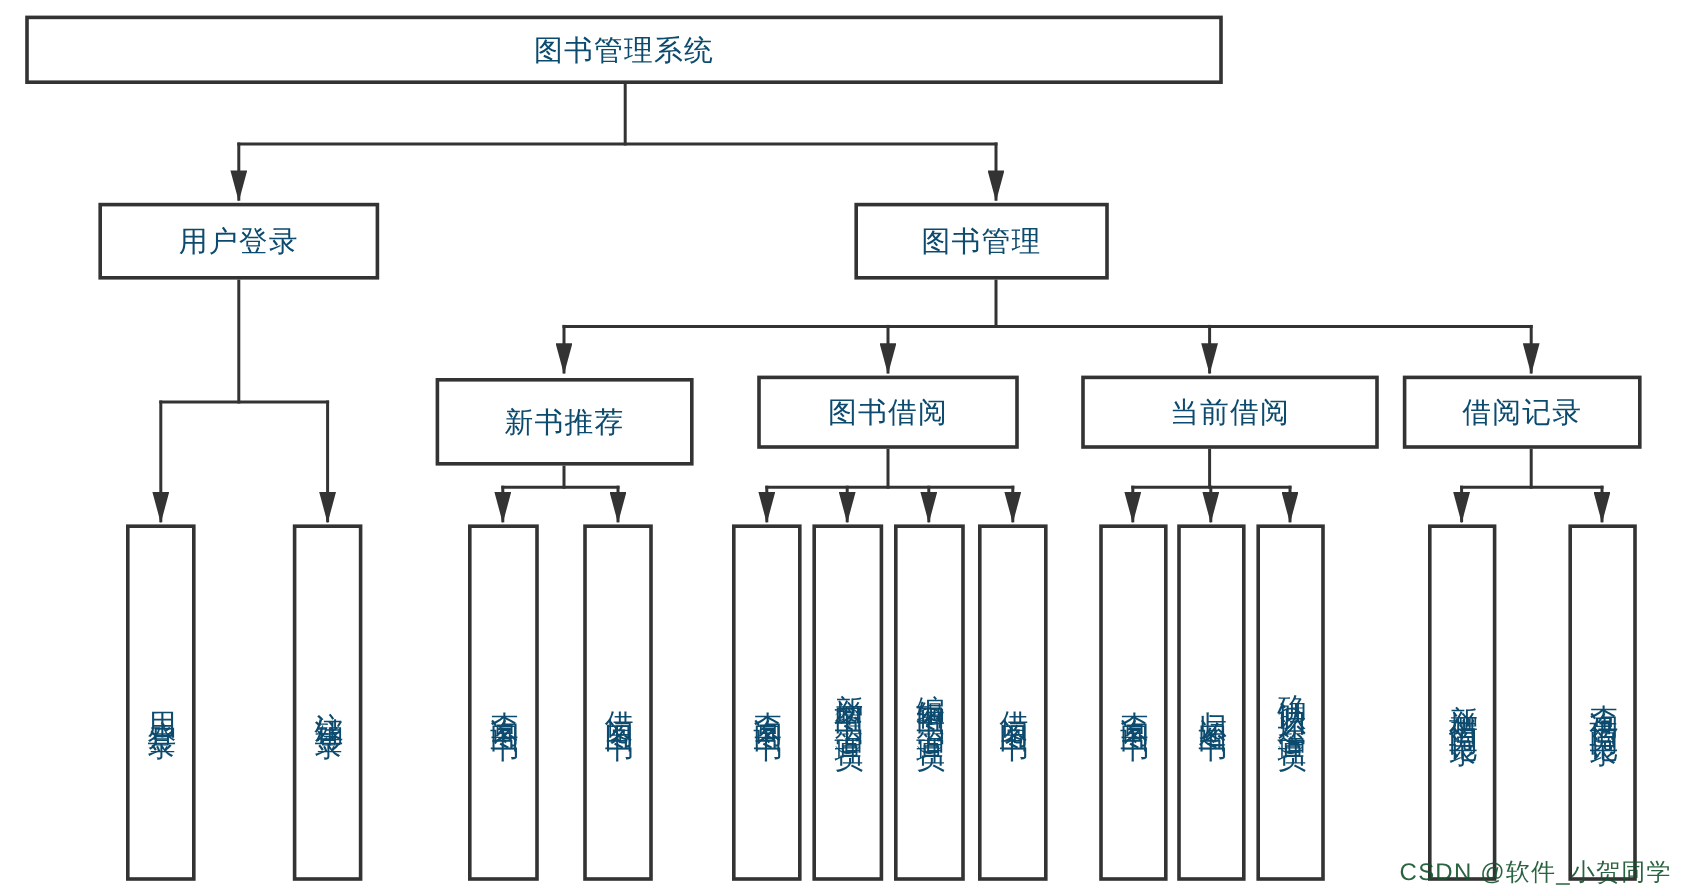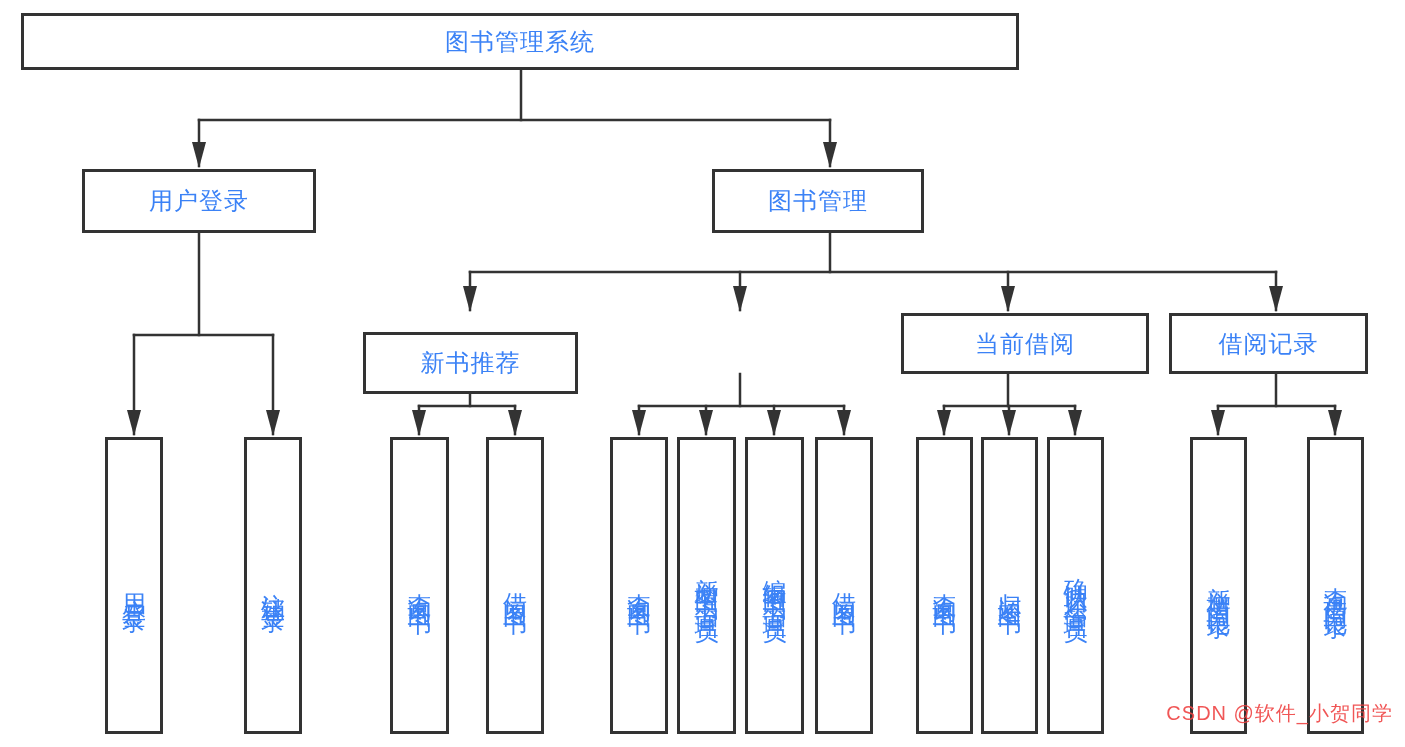--- a/index.html
+++ b/index.html
@@ -18,38 +18,38 @@
     height: 747px;
   }
   .node {
     position: absolute;
     box-sizing: border-box;
     border: 3px solid #333333;
     background: #ffffff;
     display: flex;
     align-items: center;
     justify-content: center;
-    color: #3b82f6;
+    color: #0c4a6e;
     font-size: 24px;
     letter-spacing: 1px;
     white-space: nowrap;
   }
   .node.v span {
     writing-mode: vertical-rl;
     text-orientation: mixed;
     letter-spacing: 6px;
     line-height: 1;
     white-space: nowrap;
   }
   .watermark {
     position: absolute;
     right: 12px;
-    bottom: 20px;
+    bottom: 7px;
     font-size: 20px;
-    color: #ef4444;
+    color: #14532d;
     opacity: 0.9;
     letter-spacing: 1px;
     z-index: 5;
   }
 </style>
 </head>
 <body>
 
 <div class="canvas">
 
@@ -107,22 +107,25 @@
     <span>图书管理系统</span>
   </div>
 
   <div class="node" style="left:82px;top:169px;width:234px;height:64px">
     <span>用户登录</span>
   </div>
   <div class="node" style="left:712px;top:169px;width:212px;height:64px">
     <span>图书管理</span>
   </div>
 
-  <div class="node" style="left:363px;top:332px;width:215px;height:62px">
+  <div class="node" style="left:363px;top:315px;width:215px;height:73px">
     <span>新书推荐</span>
+  </div>
+  <div class="node" style="left:631px;top:313px;width:218px;height:61px">
+    <span>图书借阅</span>
   </div>
   <div class="node" style="left:901px;top:313px;width:248px;height:61px">
     <span>当前借阅</span>
   </div>
   <div class="node" style="left:1169px;top:313px;width:199px;height:61px">
     <span>借阅记录</span>
   </div>
 
   <div class="node v" style="left:105px;top:437px;width:58px;height:297px">
     <span>用户登录</span>

